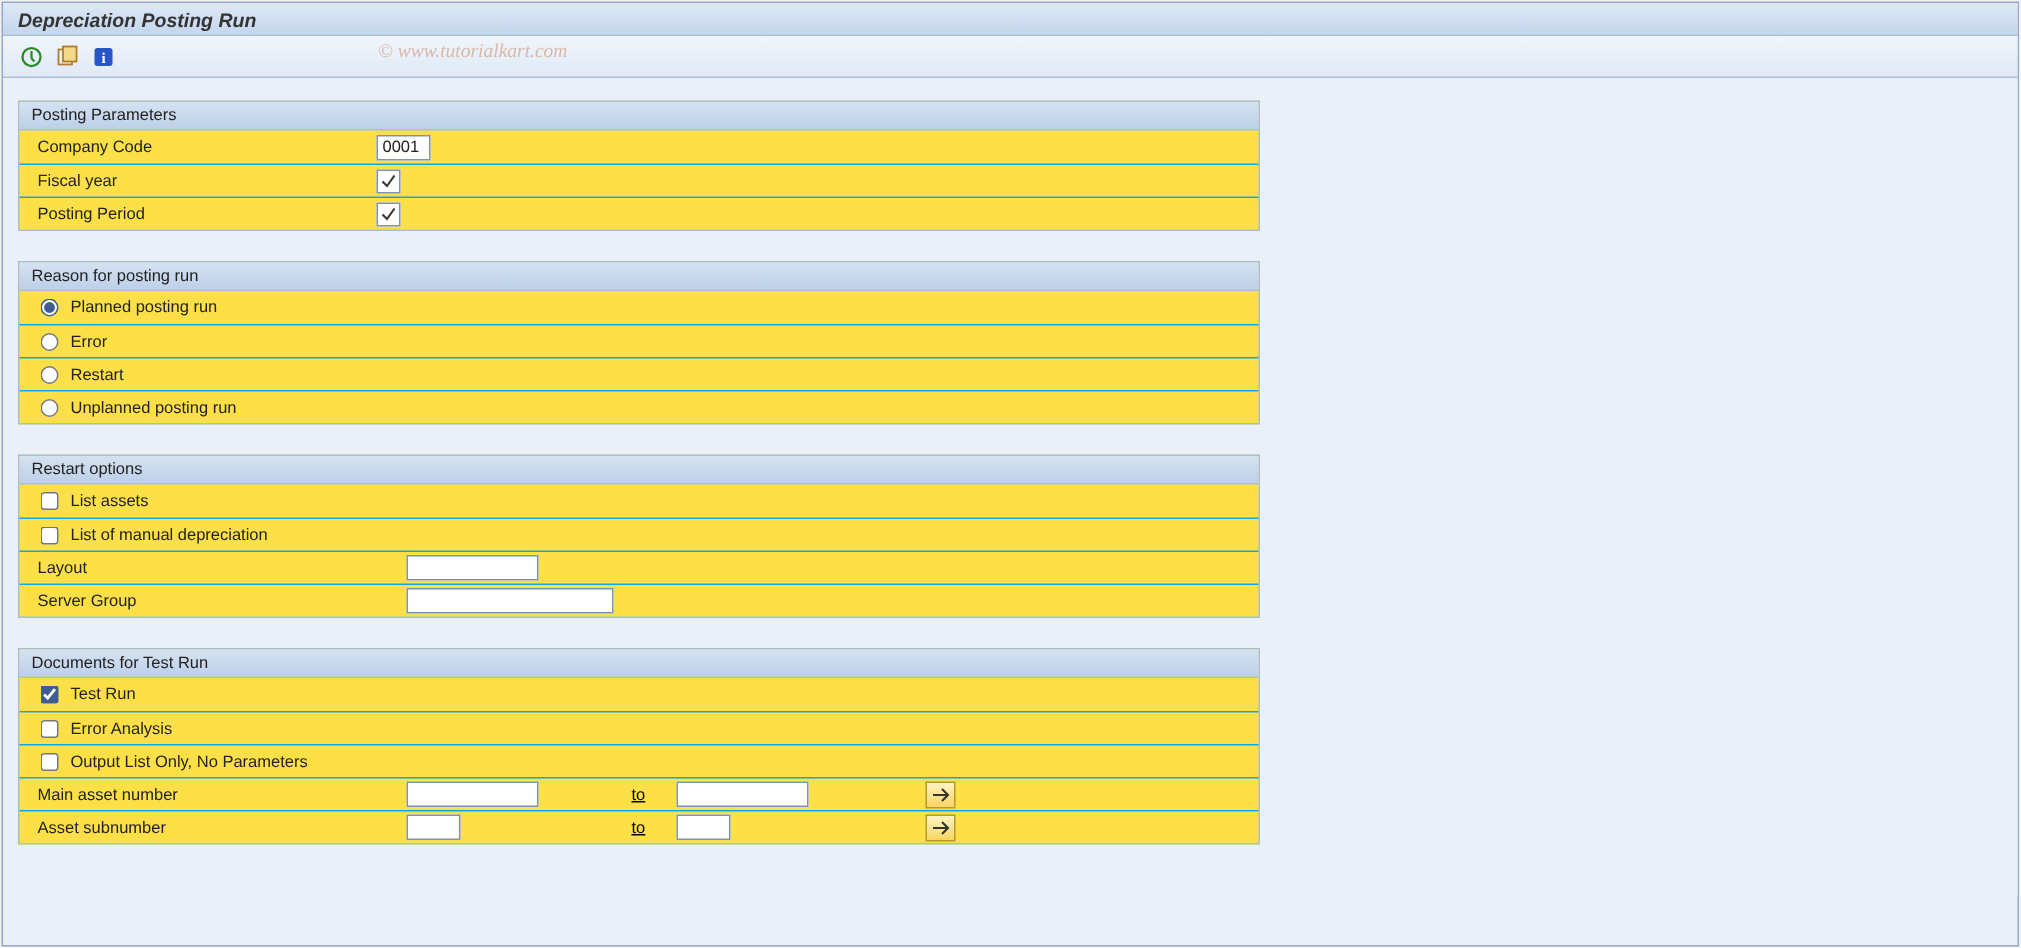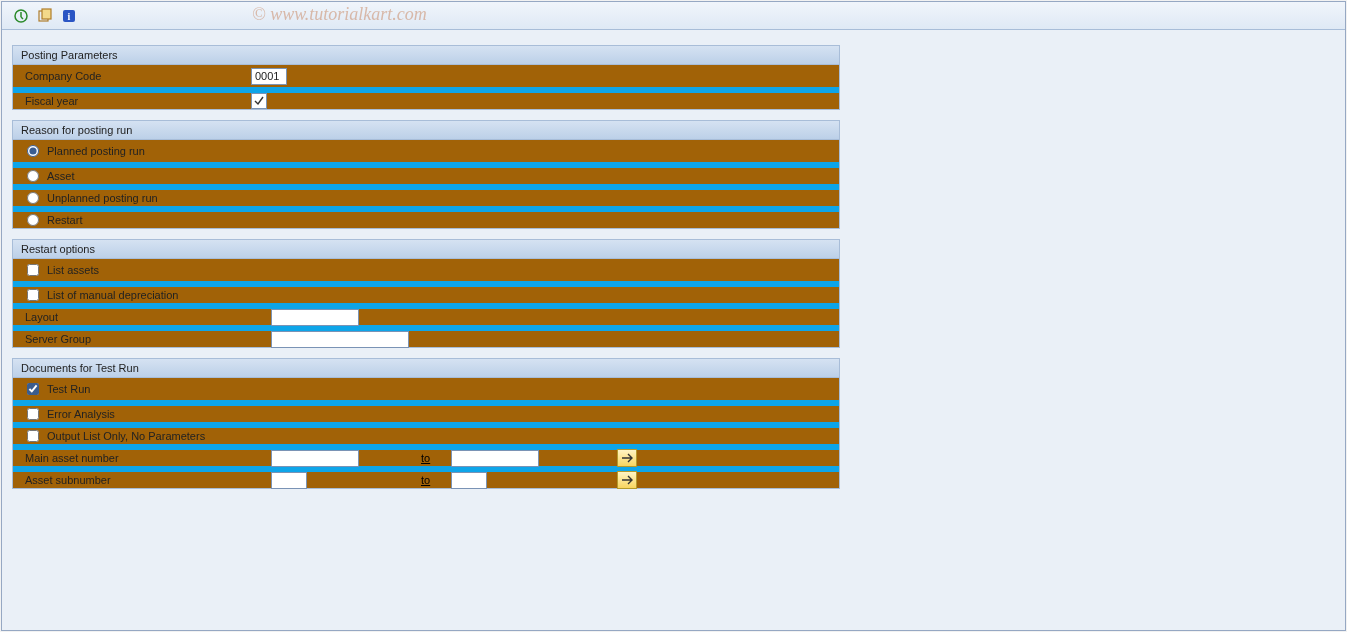--- a/index.html
+++ b/index.html
@@ -47,48 +47,48 @@
     align-items: center; justify-content: center;
     cursor: pointer;
     font-size: 14px;
   }
   .watermark {
     position: absolute;
     left: 250px;
     top: 2px;
     color: rgba(200,130,90,0.5);
     font-family: Georgia, serif;
-    font-size: 18px;
+    font-size: 13px;
     font-style: italic;
     pointer-events: none;
   }
   .content {
     padding: 15px 10px;
     background: #eaf0f7;
   }
   .group {
     width: 828px;
     border: 1px solid #a8bdd8;
-    margin-bottom: 10px;
-    background: #a16207;
+    margin-bottom: 20px;
+    background: #fde047;
   }
   .group-header {
     background: linear-gradient(to bottom, #d5e2f2 0%, #bcd0e8 100%);
     border-bottom: 1px solid #a8bdd8;
     padding: 3px 8px;
     font-size: 11px;
     color: #222;
   }
   .group-body {
     padding: 0;
   }
   .row {
     display: flex;
     align-items: center;
-    border-top: 6px solid #0ea5e9;
+    border-top: 1px solid #0ea5e9;
     height: 22px;
     padding: 0 8px;
   }
   .row:first-child { border-top: none; }
   .label {
     width: 230px;
     color: #222;
     padding-left: 4px;
   }
   .label-indent {
@@ -140,20 +140,23 @@
     margin-left: 46px;
     cursor: pointer;
   }
   .multi-btn svg { display:block; }
   .range-cell { width: 120px; }
 </style>
 </head>
 <body>
 
 <div class="window-border">
+  <div class="title-bar">
+    <span>Depreciation Posting Run</span>
+  </div>
 
   <div class="toolbar">
     <span class="tool-icon" title="Execute">
       <svg width="16" height="16" viewBox="0 0 16 16">
           <circle cx="8" cy="8" r="6" fill="none" stroke="#2a8a2a" stroke-width="1.5"></circle>
           <path d="M8 4 v5" stroke="#2a8a2a" stroke-width="1.5"></path>
           <path d="M8 9 l2 2" stroke="#2a8a2a" stroke-width="1.5"></path>
         </svg>
     </span>
     <span class="tool-icon" title="Get Variant">
@@ -181,48 +184,56 @@
           <input type="text" class="field field-xs field-highlight" value="0001" style="">
         </div>
         <div class="row">
           <div class="label">Fiscal year</div>
           <span class="req-check">
             <svg width="10" height="10" viewBox="0 0 10 10">
                 <path d="M1 5 L4 8 L9 1" stroke="#333" stroke-width="1.4" fill="none"></path>
               </svg>
           </span>
         </div>
+        <div class="row">
+          <div class="label">Posting Period</div>
+          <span class="req-check">
+            <svg width="10" height="10" viewBox="0 0 10 10">
+                <path d="M1 5 L4 8 L9 1" stroke="#333" stroke-width="1.4" fill="none"></path>
+              </svg>
+          </span>
+        </div>
       </div>
     </div>
 
     <div class="group">
       <div class="group-header">Reason for posting run</div>
       <div class="group-body">
         <div class="row">
           <label class="label-indent">
             <input class="radio" type="radio" name="reason" checked="" style="">
             <span>Planned posting run</span>
           </label>
         </div>
         <div class="row">
           <label class="label-indent">
             <input class="radio" type="radio" name="reason" style="">
-            <span>Asset</span>
+            <span>Error</span>
+          </label>
+        </div>
+        <div class="row">
+          <label class="label-indent">
+            <input class="radio" type="radio" name="reason" style="">
+            <span>Restart</span>
           </label>
         </div>
         <div class="row">
           <label class="label-indent">
             <input class="radio" type="radio" name="reason" style="">
             <span>Unplanned posting run</span>
-          </label>
-        </div>
-        <div class="row">
-          <label class="label-indent">
-            <input class="radio" type="radio" name="reason" style="">
-            <span>Restart</span>
           </label>
         </div>
       </div>
     </div>
 
     <div class="group">
       <div class="group-header">Restart options</div>
       <div class="group-body">
         <div class="row">
           <label class="label-indent">

